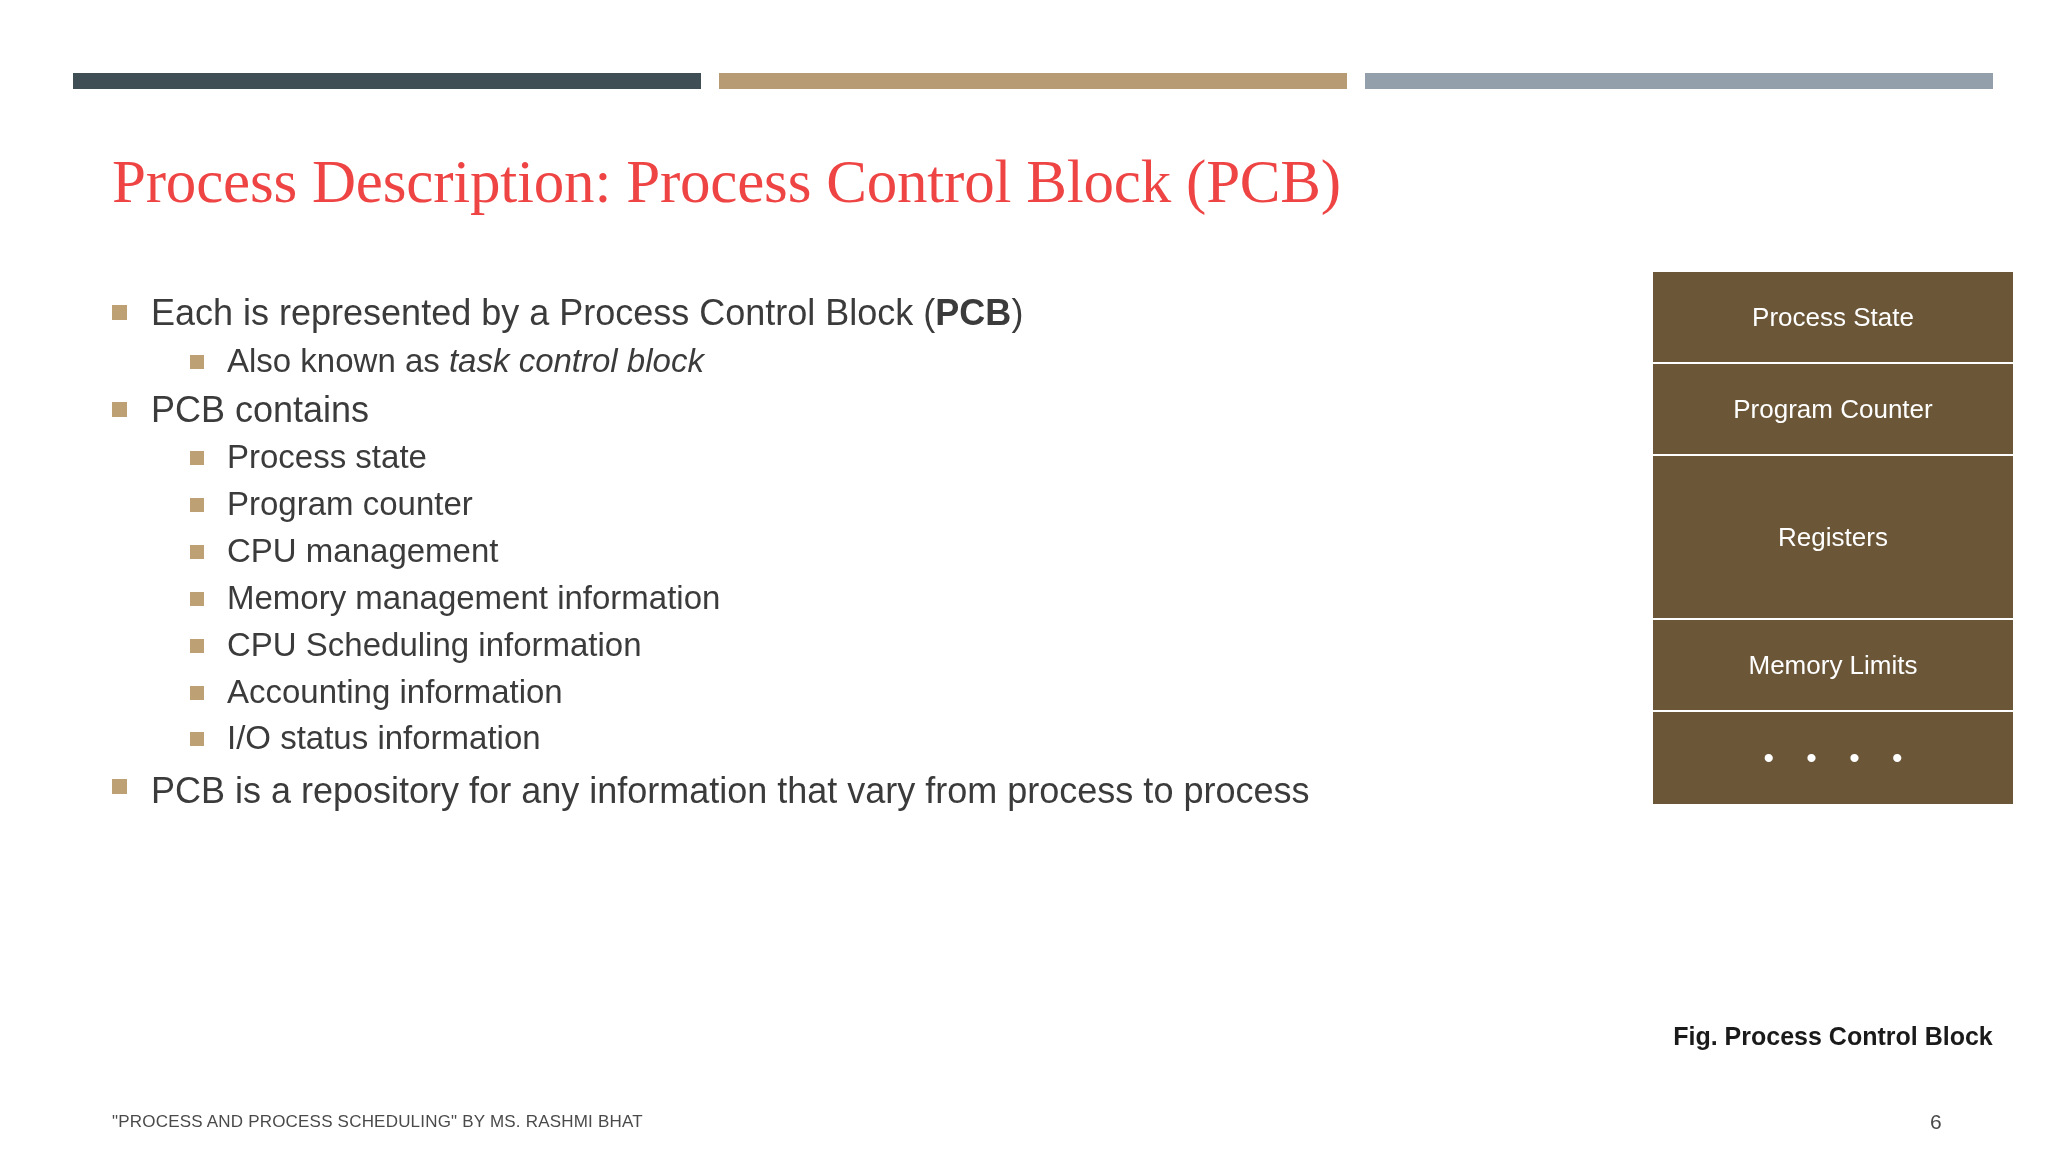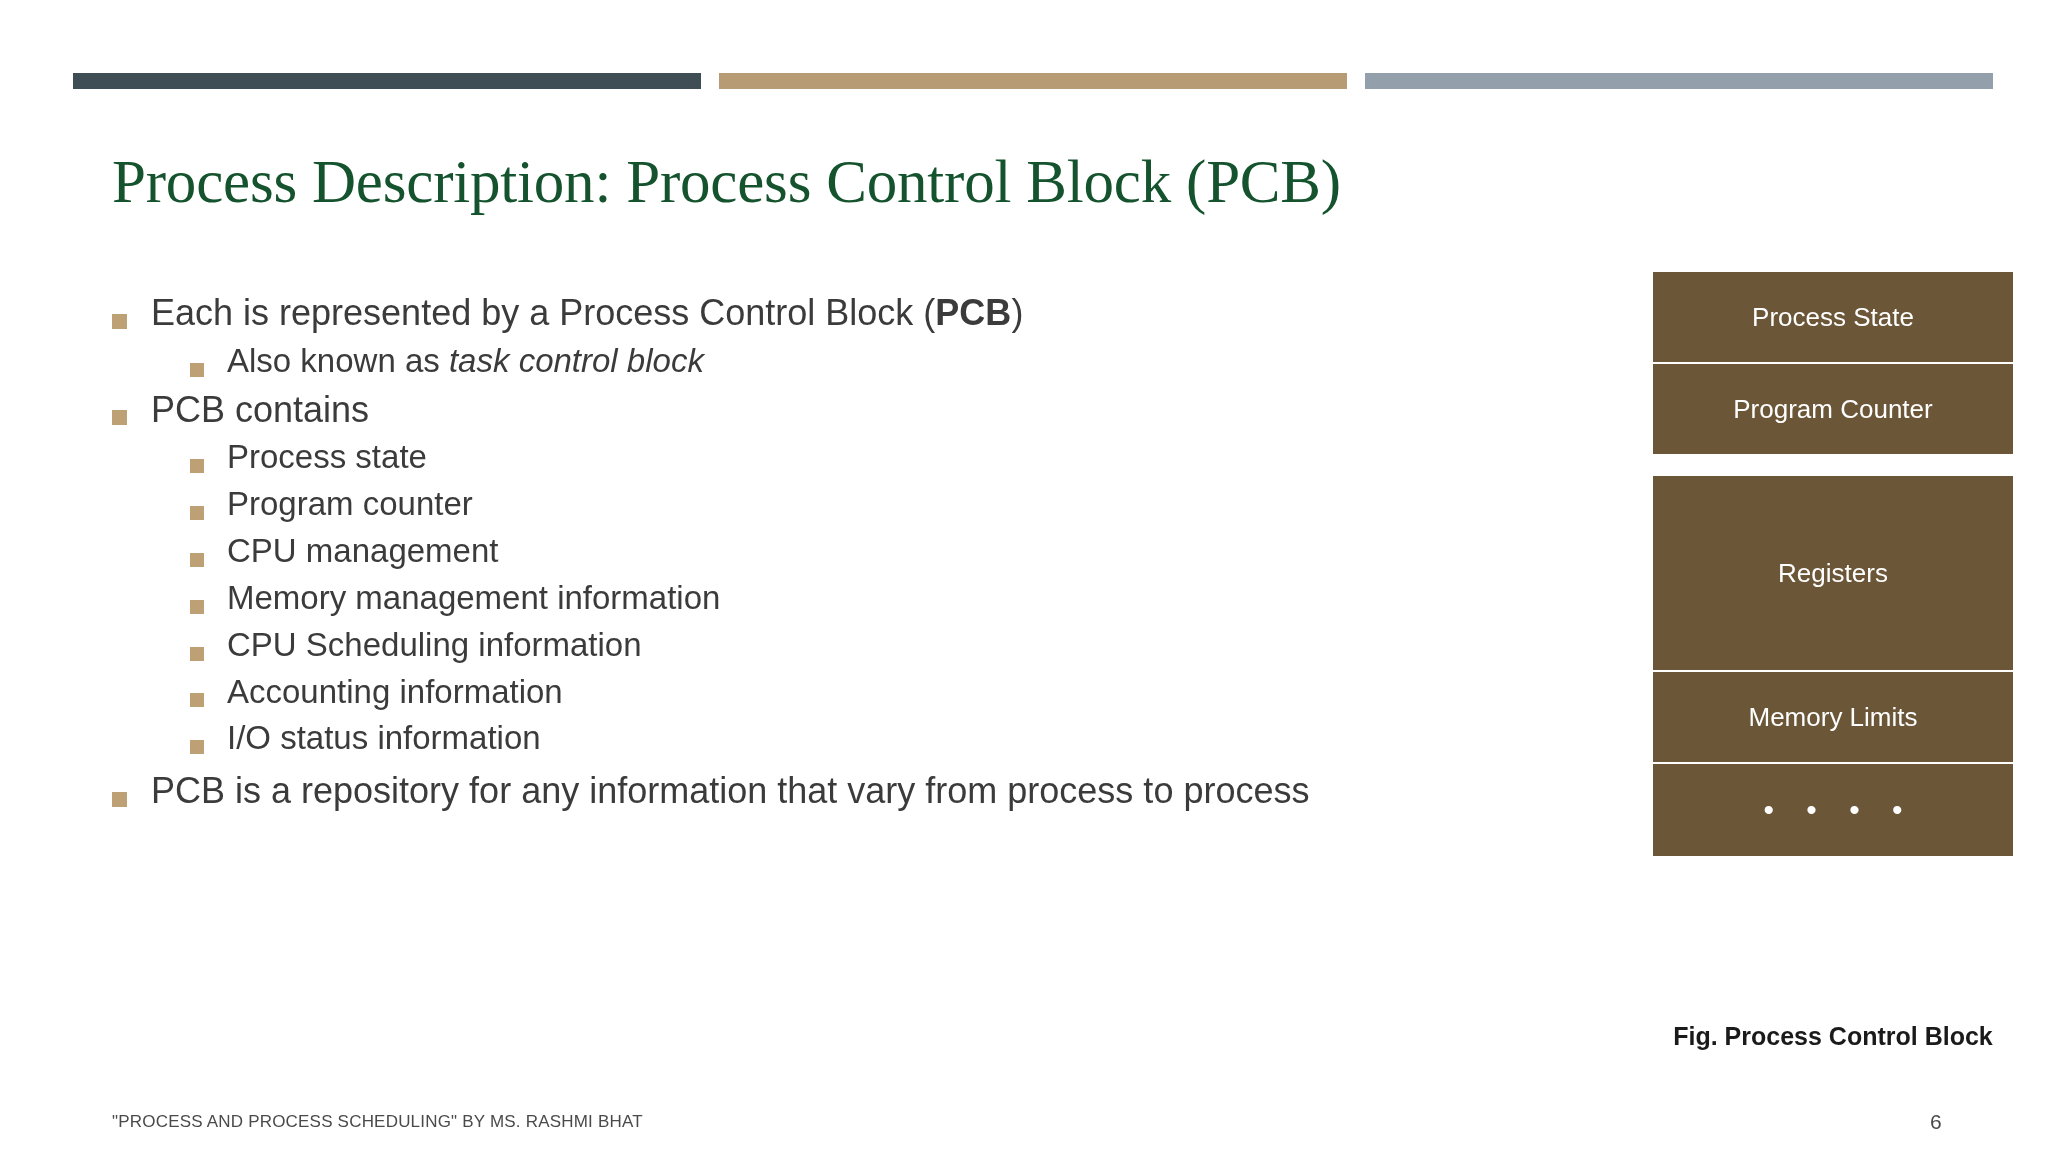--- a/index.html
+++ b/index.html
@@ -35,36 +35,36 @@
 
   
   .slide-title {
     position: absolute;
     left: 112px;
     top: 148px;
     width: 1600px;
     font-family: "Liberation Serif", "DejaVu Serif", serif;
     font-size: 61px;
     line-height: 1.1;
-    color: #14532d;
+    color: #ef4444;
     letter-spacing: -0.2px;
     white-space: nowrap;
   }
 
   
   .content {
     position: absolute;
     left: 112px;
     top: 288px;
     width: 1460px;
   }
 
   .bullet {
     display: flex;
-    align-items: center;
+    align-items: flex-start;
     color: #3b3b3b;
   }
 
   
   .lvl1 {
     font-size: 36px;
     line-height: 1.38;
     margin-bottom: 0px;
   }
   .lvl1 > .marker {
@@ -111,21 +111,21 @@
     font-size: 26px;
     display: flex;
     align-items: center;
     justify-content: center;
     border-bottom: 2px solid #ffffff;
     box-sizing: border-box;
     text-align: center;
   }
   .pcb-row:last-child { border-bottom: none; }
   .h-small { height: 92px; }
-  .h-big   { height: 196px; margin-top: 20px; }
+  .h-big   { height: 164px; }
   .dots {
     letter-spacing: 12px;
     font-size: 30px;
     line-height: 1;
     padding-left: 12px;
   }
   .pcb-caption {
     position: absolute;
     left: 1653px;
     top: 1022px;

